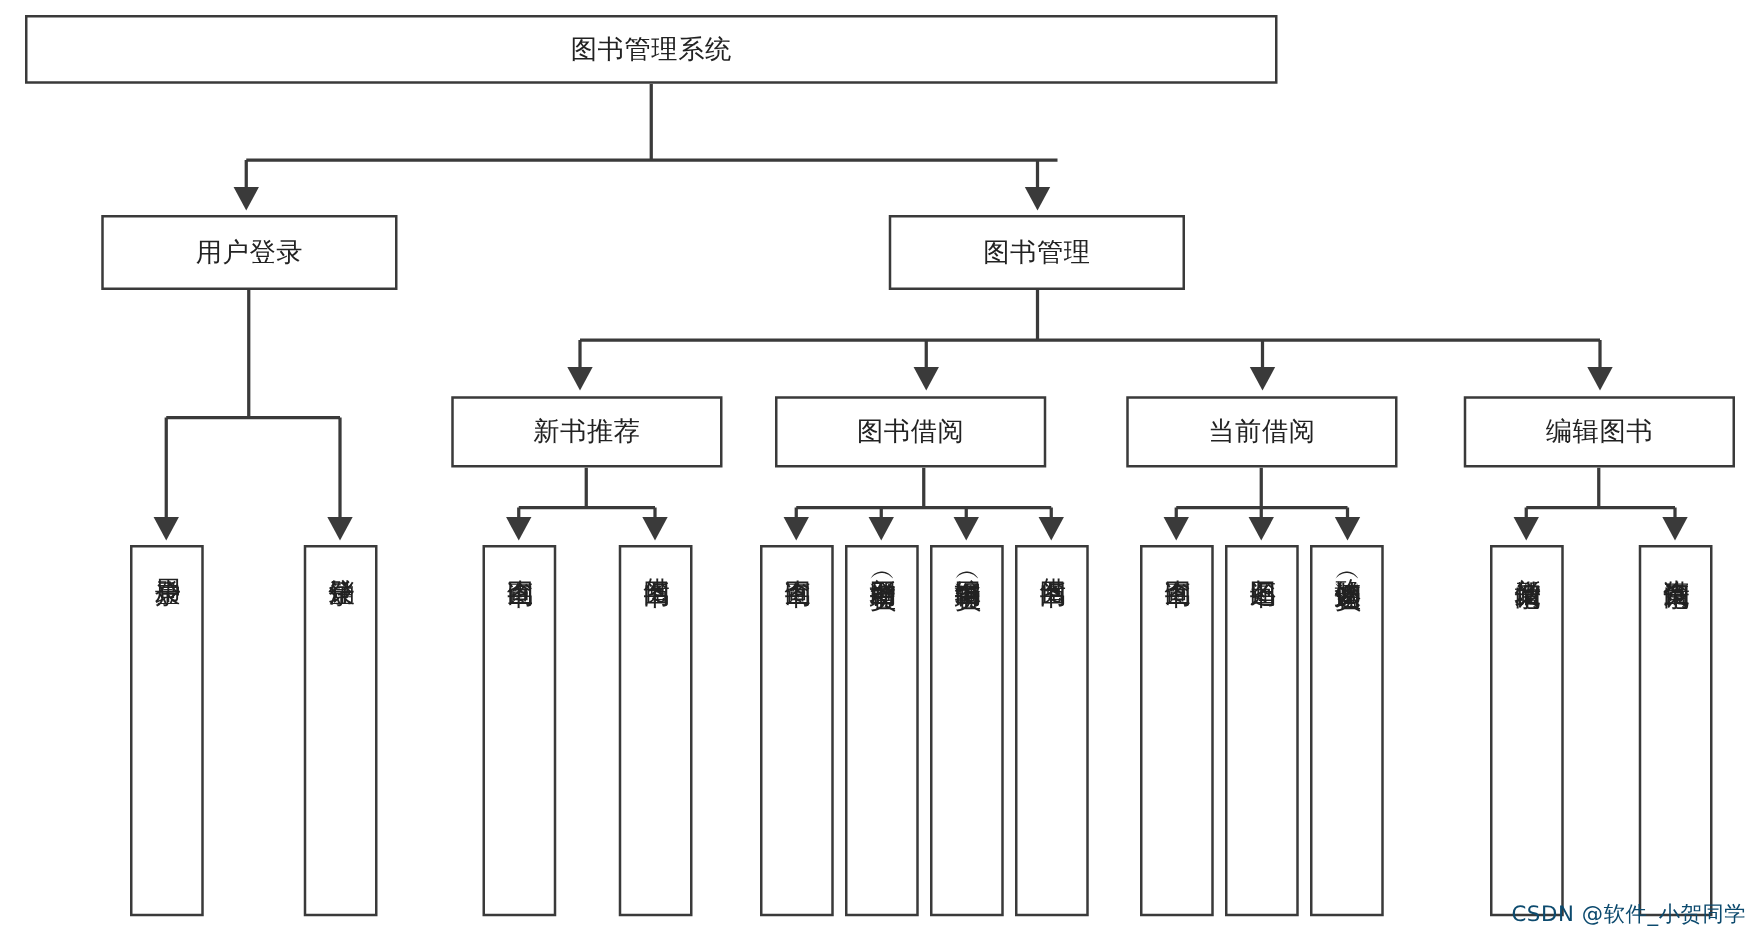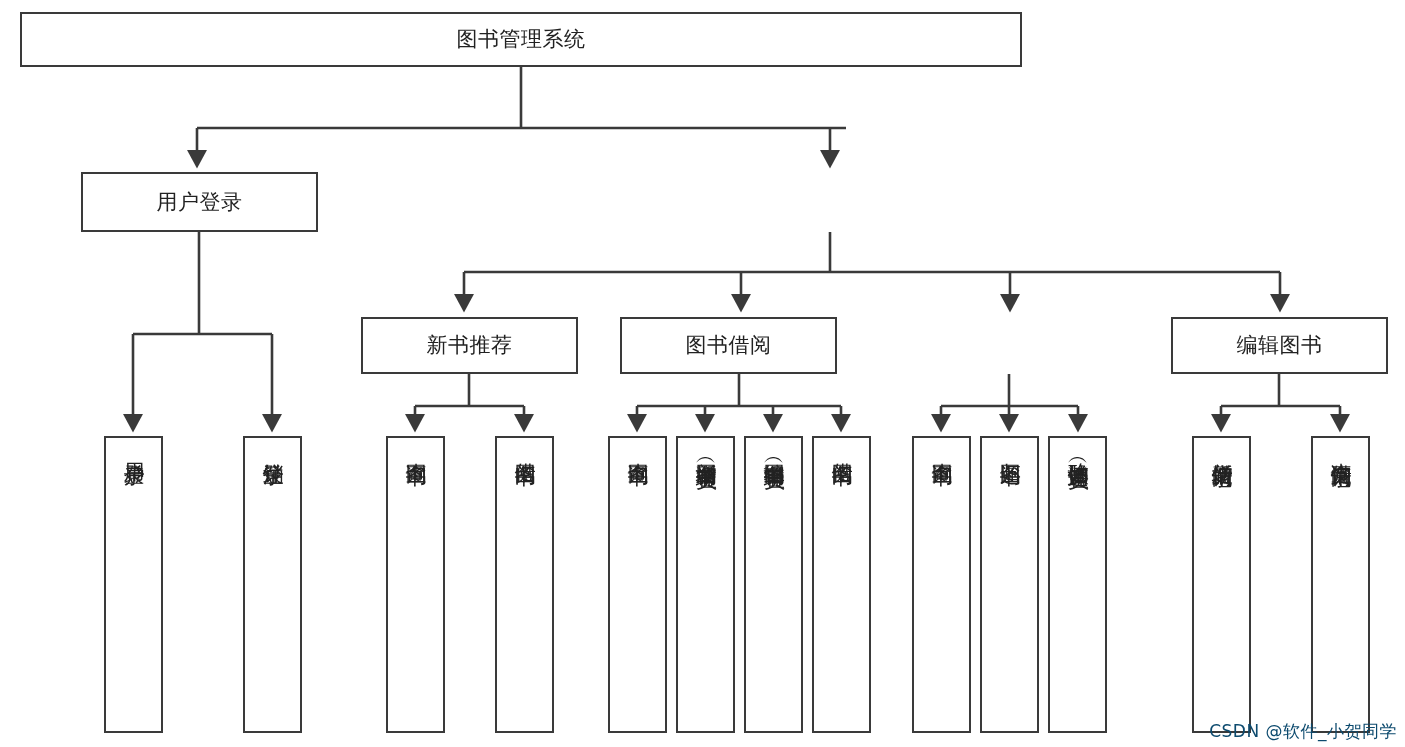--- a/index.html
+++ b/index.html
@@ -136,29 +136,35 @@
   </svg>
 
   <div class="node-box" style="left:20px; top:12px; width:1002px; height:55px;">
     <span class="node-label">图书管理系统</span>
   </div>
 
   <div class="node-box" style="left:81px; top:172px; width:237px; height:60px;">
     <span class="node-label">用户登录</span>
   </div>
 
+  <div class="node-box" style="left:711px; top:172px; width:237px; height:60px;">
+    <span class="node-label">图书管理</span>
+  </div>
 
   <div class="node-box" style="left:361px; top:317px; width:217px; height:57px;text-align:center;">
     <span class="node-label">新书推荐</span>
   </div>
 
   <div class="node-box" style="left:620px; top:317px; width:217px; height:57px;">
     <span class="node-label">图书借阅</span>
   </div>
 
+  <div class="node-box" style="left:901px; top:317px; width:217px; height:57px;">
+    <span class="node-label">当前借阅</span>
+  </div>
 
   <div class="node-box" style="left:1171px; top:317px; width:217px; height:57px;">
     <span class="node-label">编辑图书</span>
   </div>
 
   <div class="node-box vertical" style="left:104px; top:436px; width:59px; height:297px;">
     <span class="node-label">用户登录</span>
   </div>
 
   <div class="node-box vertical" style="left:243px; top:436px; width:59px; height:297px;">

